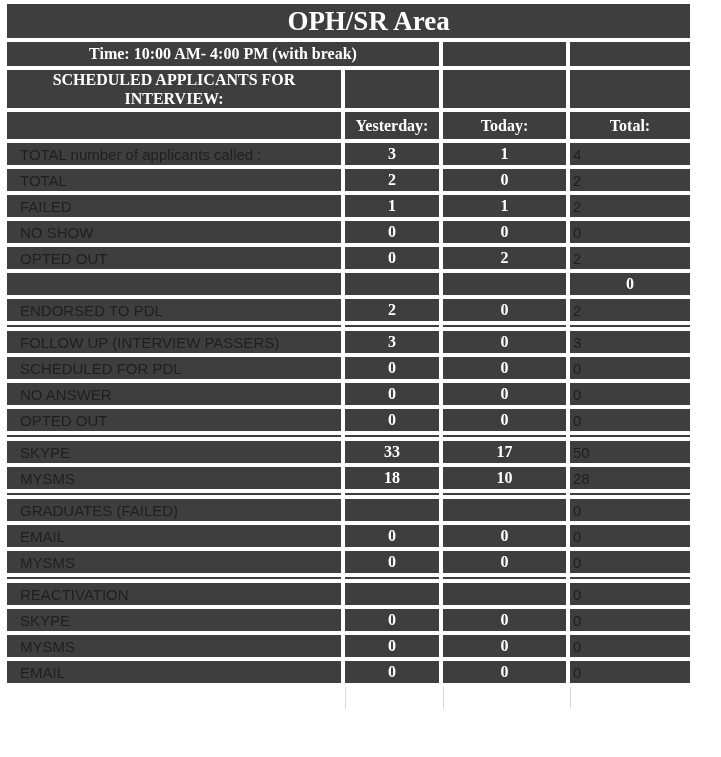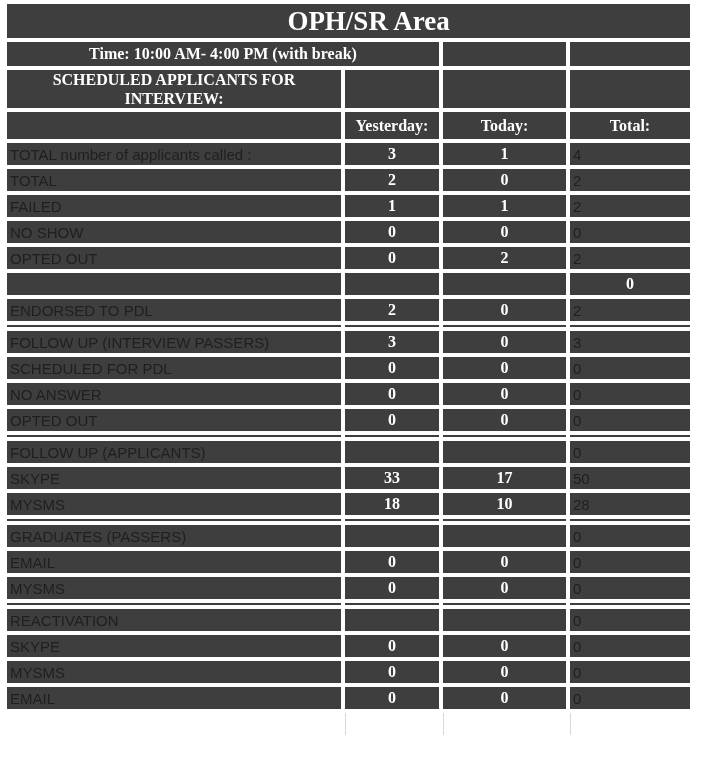--- a/index.html
+++ b/index.html
@@ -48,21 +48,21 @@
   .sched-cell { height: 38px; line-height: 19px; }
   .hdr-cell { height: 27px; }
 
   
   tbody td { height: 22px; }
   .label {
     color: #1f1f1f;
     font-family: "Liberation Sans", sans-serif;
     font-size: 15px;
     text-align: left;
-    padding-left: 3px;
+    padding-left: 13px;
   }
   .val {
     color: #ffffff;
     font-family: "Liberation Serif", serif;
     font-weight: bold;
     font-size: 16px;
     text-align: center;
   }
   .tot {
     color: #1f1f1f;
@@ -192,45 +192,39 @@
         <td class="dark val">0</td>
         <td class="dark tot">0</td>
       </tr>
       <tr>
         <td class="dark spacer-cell"></td>
         <td class="dark spacer-cell"></td>
         <td class="dark spacer-cell"></td>
         <td class="dark spacer-cell"></td>
       </tr>
       <tr>
-        <td class="dark label">FOLLOW UP (APPLICANTS)</td>
-        <td class="dark val"></td>
-        <td class="dark val"></td>
-        <td class="dark tot">0</td>
-      </tr>
-      <tr>
         <td class="dark label">SKYPE</td>
         <td class="dark val">33</td>
         <td class="dark val">17</td>
         <td class="dark tot">50</td>
       </tr>
       <tr>
         <td class="dark label">MYSMS</td>
         <td class="dark val">18</td>
         <td class="dark val">10</td>
         <td class="dark tot">28</td>
       </tr>
       <tr>
         <td class="dark spacer-cell"></td>
         <td class="dark spacer-cell"></td>
         <td class="dark spacer-cell"></td>
         <td class="dark spacer-cell"></td>
       </tr>
       <tr>
-        <td class="dark label">GRADUATES (PASSERS)</td>
+        <td class="dark label">GRADUATES (FAILED)</td>
         <td class="dark val"></td>
         <td class="dark val"></td>
         <td class="dark tot">0</td>
       </tr>
       <tr>
         <td class="dark label">EMAIL</td>
         <td class="dark val">0</td>
         <td class="dark val">0</td>
         <td class="dark tot">0</td>
       </tr>

